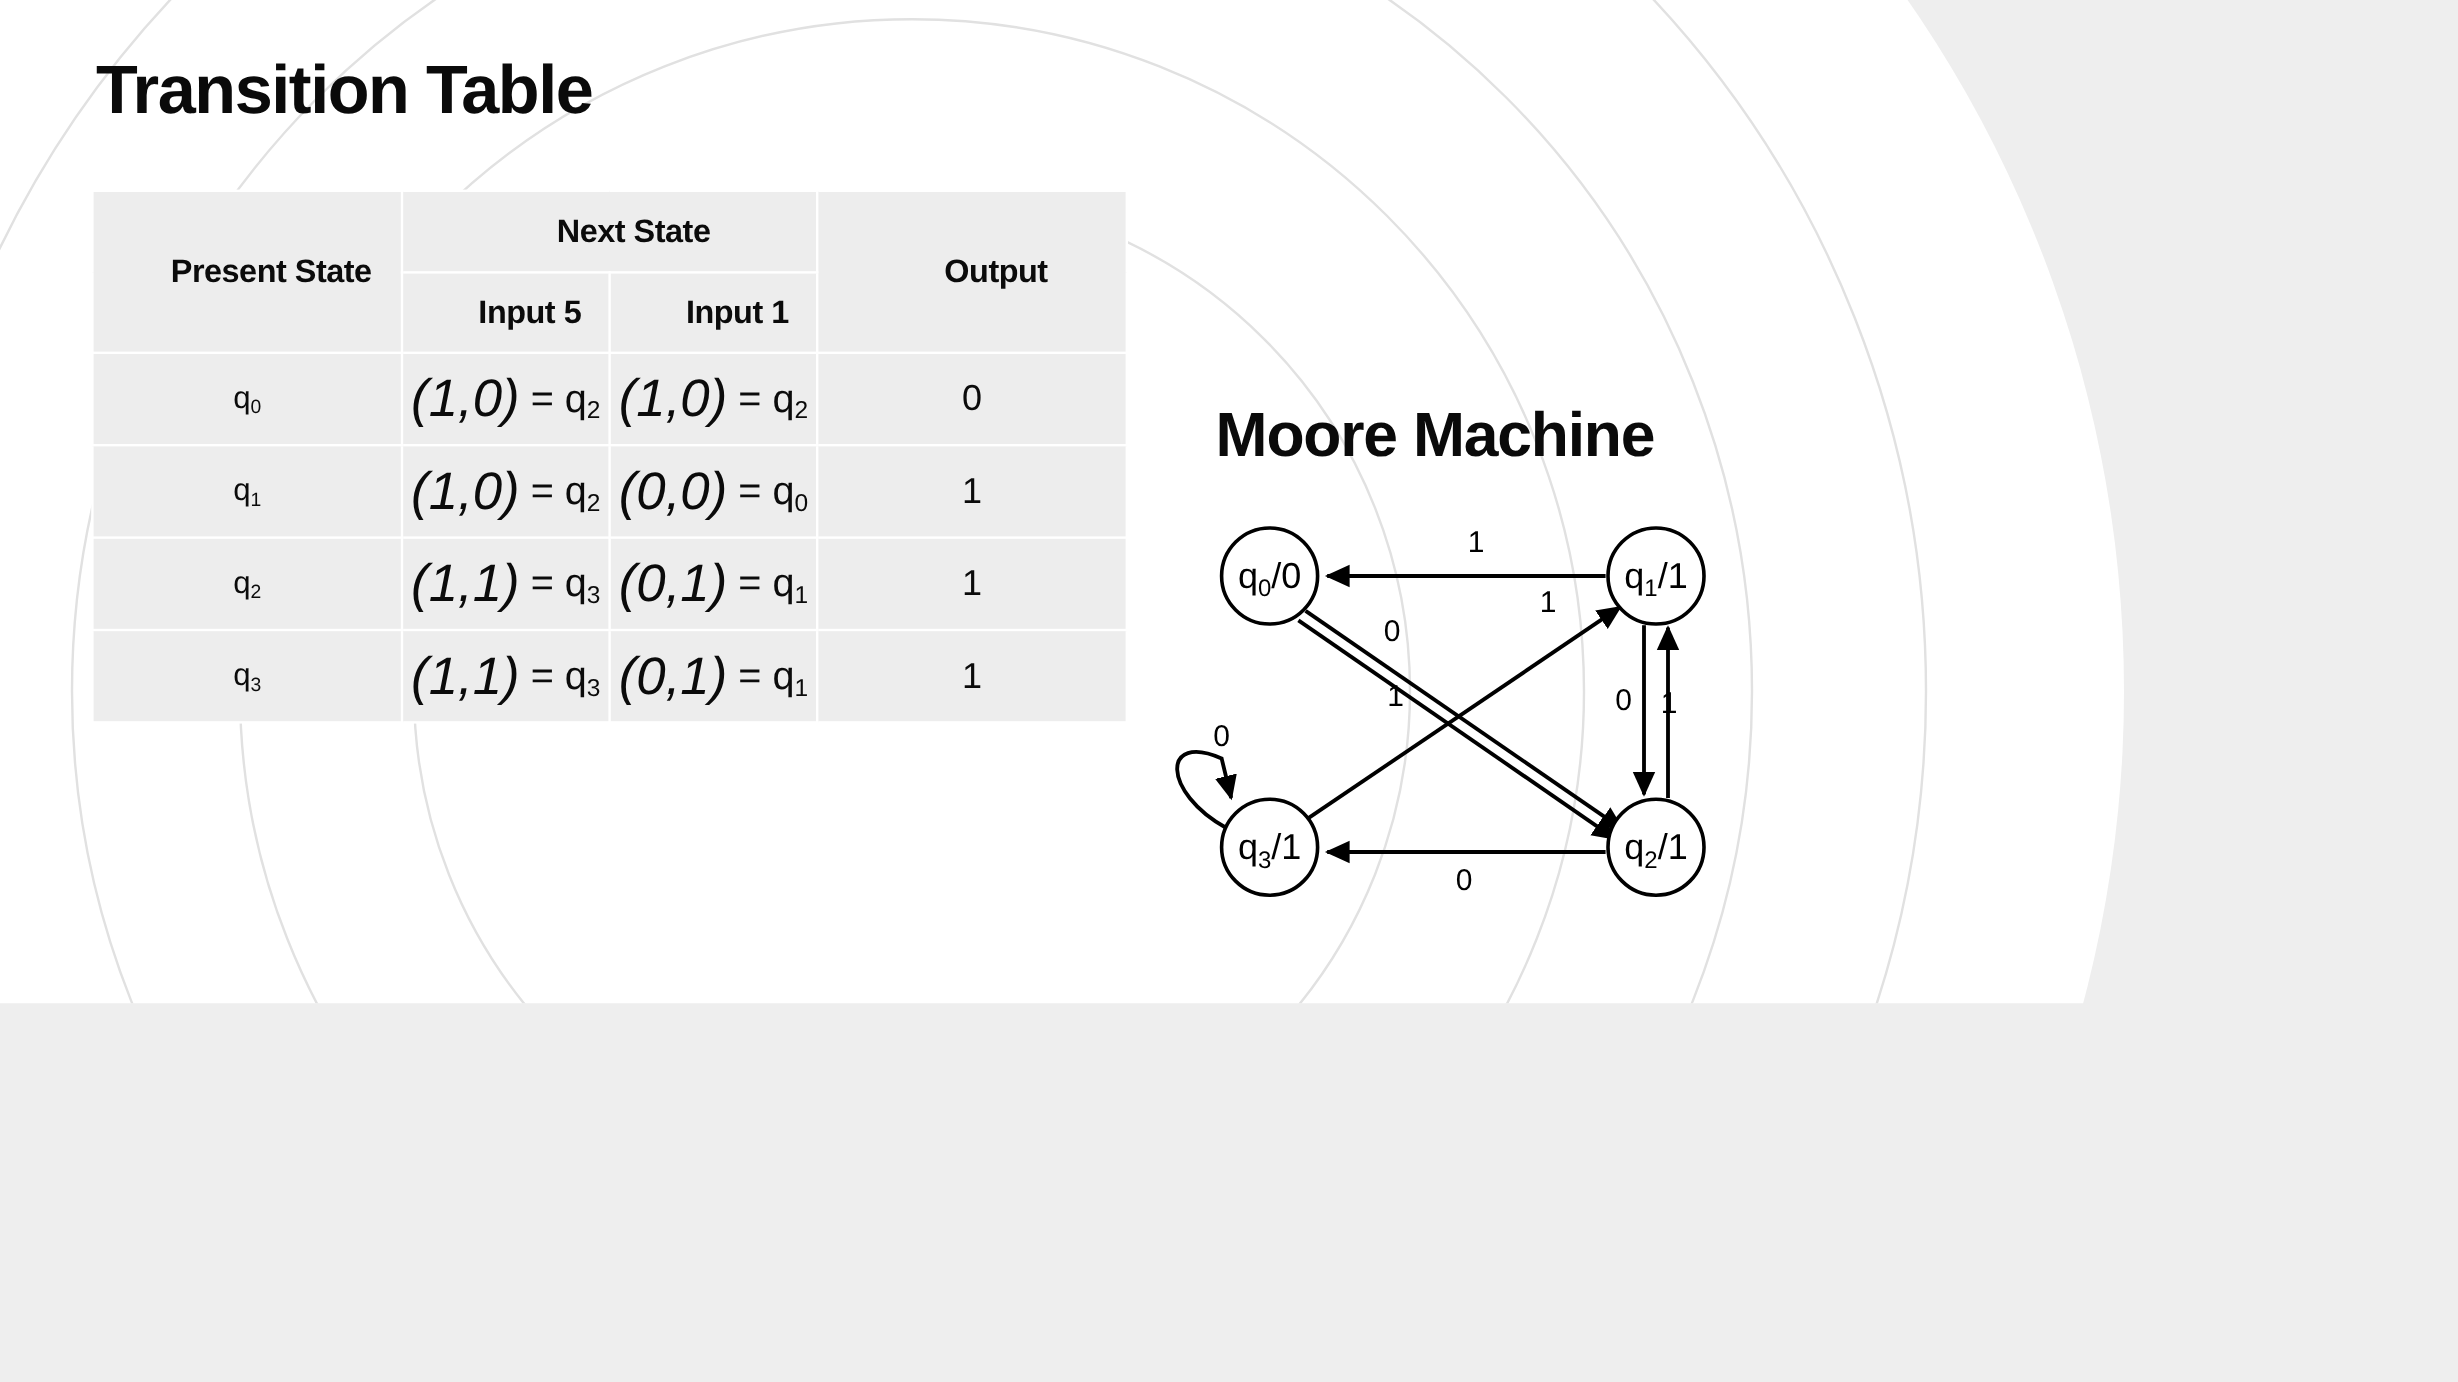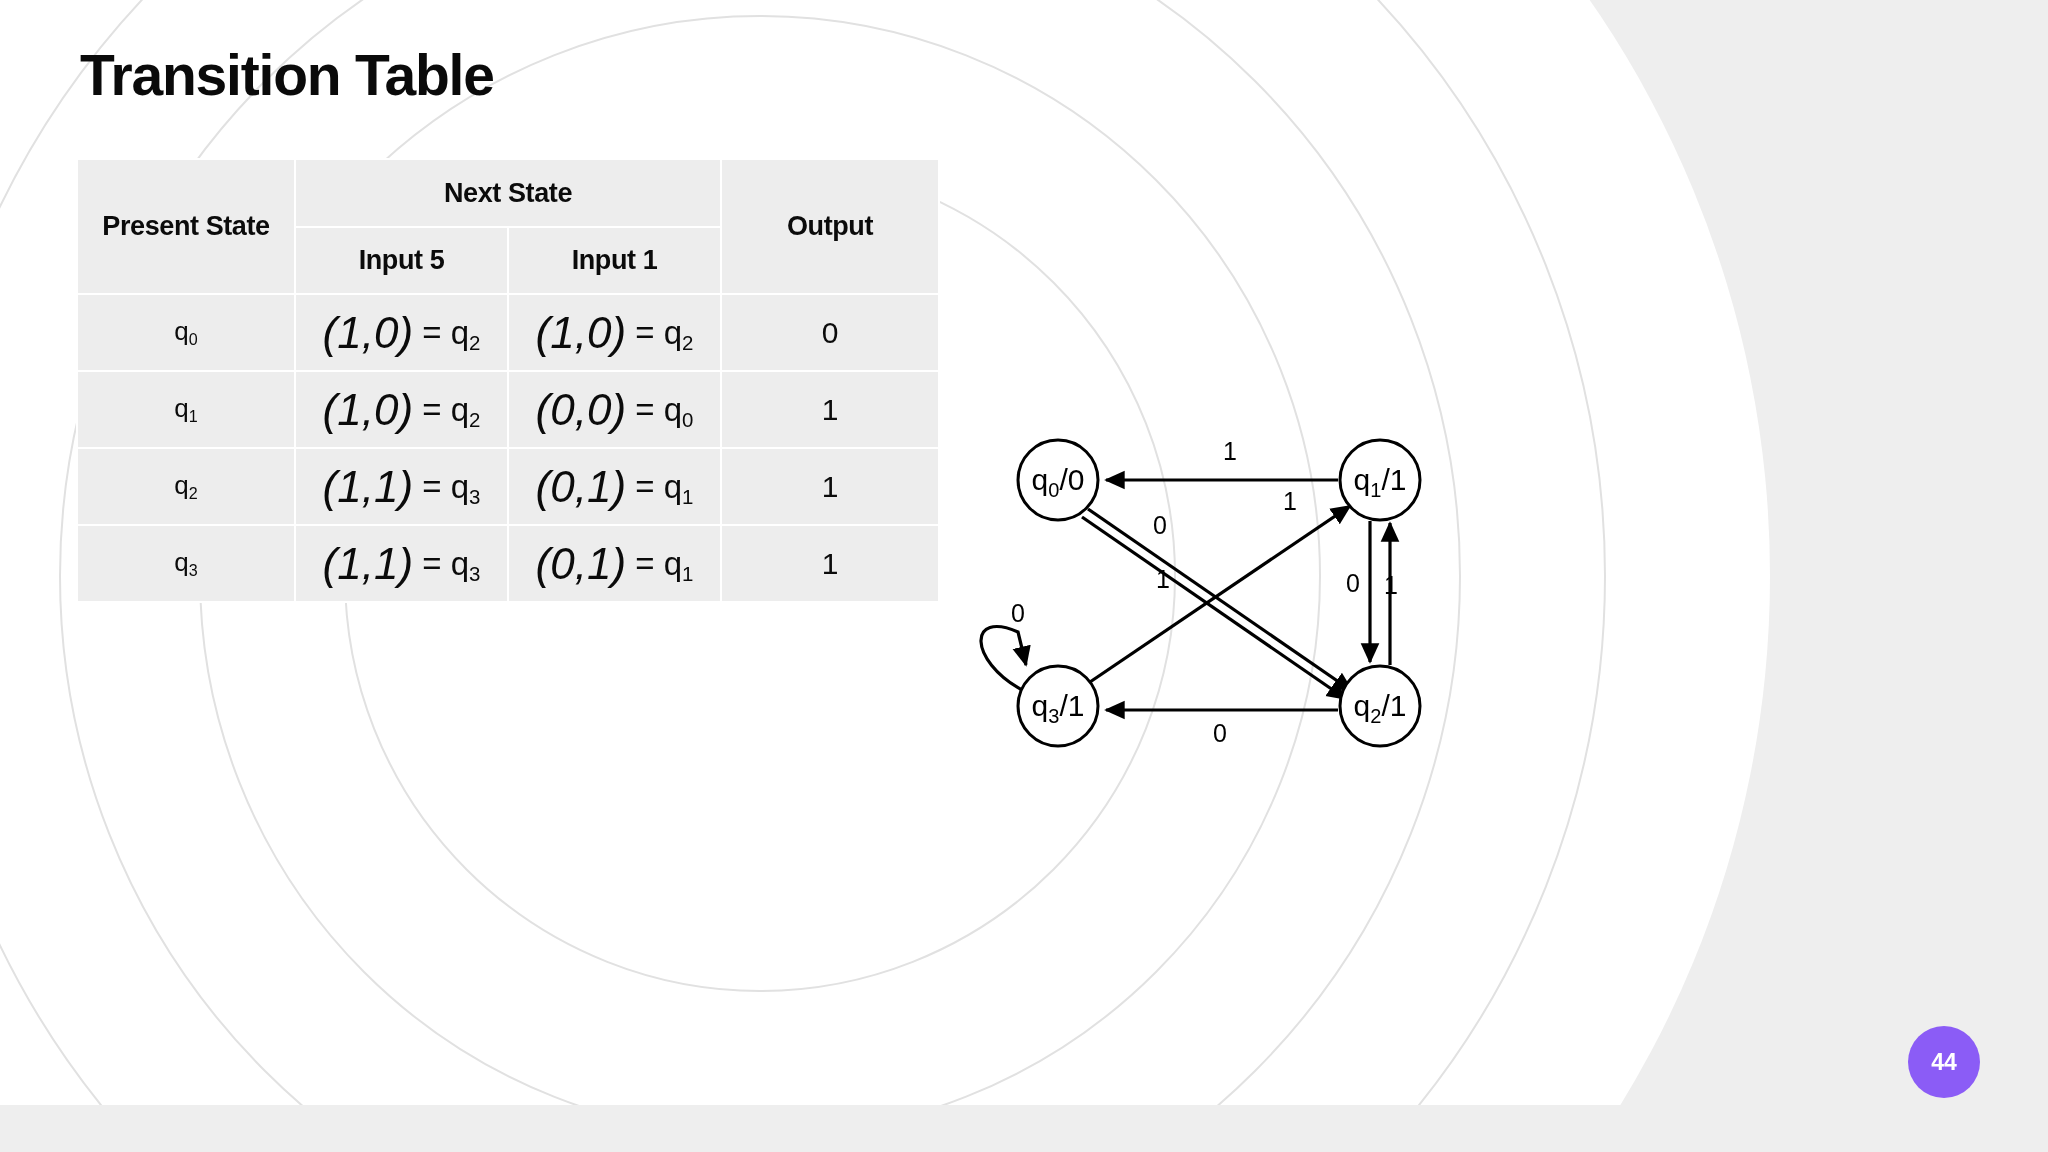--- a/index.html
+++ b/index.html
@@ -11,21 +11,21 @@
   }
   body {
     font-family: "Liberation Sans", sans-serif;
     background: #eeeeee;
     position: relative;
   }
   #slide {
     position: absolute;
     inset: 0;
     width: 2048px;
-    height: 1105px;
+    height: 836px;
     overflow: hidden;
     background: #eeeeee;
   }
   #bg-layer {
     position: absolute;
     inset: 0;
     width: 2048px;
     height: 1152px;
     pointer-events: none;
   }
@@ -56,20 +56,21 @@
     border: 2px solid #ffffff;
     text-align: center;
     vertical-align: middle;
     color: #0b0b0b;
     padding: 0;
   }
   #transition-table th {
     font-weight: 800;
     font-size: 27px;
     letter-spacing: -0.4px;
+    padding-left: 40px;
   }
   .th-present { width: 216px; height: 131px; line-height: 1.18; }
   .th-nextstate { height: 66px; font-size: 28px; }
   .th-input { height: 65px; }
   .th-output { width: 216px; height: 131px; font-size: 28px; margin-left: 29px; }
   .col-in { width: 216px; }
 
   .cell-state {
     font-size: 26px;
     height: 75px;
@@ -186,20 +187,21 @@
         </tr>
         <tr>
           <td class="cell-state">q<sub>3</sub></td>
           <td class="cell-next"><span class="paren">(1,1)</span> = q<sub>3</sub></td>
           <td class="cell-next"><span class="paren">(0,1)</span> = q<sub>1</sub></td>
           <td class="cell-out">1</td>
         </tr>
       </tbody>
   </table>
 
+  <div id="moore-title">Moore Machine</div>
 
   <svg id="moore-diagram" viewBox="0 0 560 380">
     <defs>
       <marker id="arw" viewBox="0 0 12 12" refX="10" refY="6" markerWidth="7" markerHeight="7" orient="auto-start-reverse">
         <path d="M0,1 L11,6 L0,11 z" fill="#000"></path>
       </marker>
     </defs>
 
     <g fill="none" stroke="#000" stroke-width="3.2" marker-end="url(#arw)">
 

